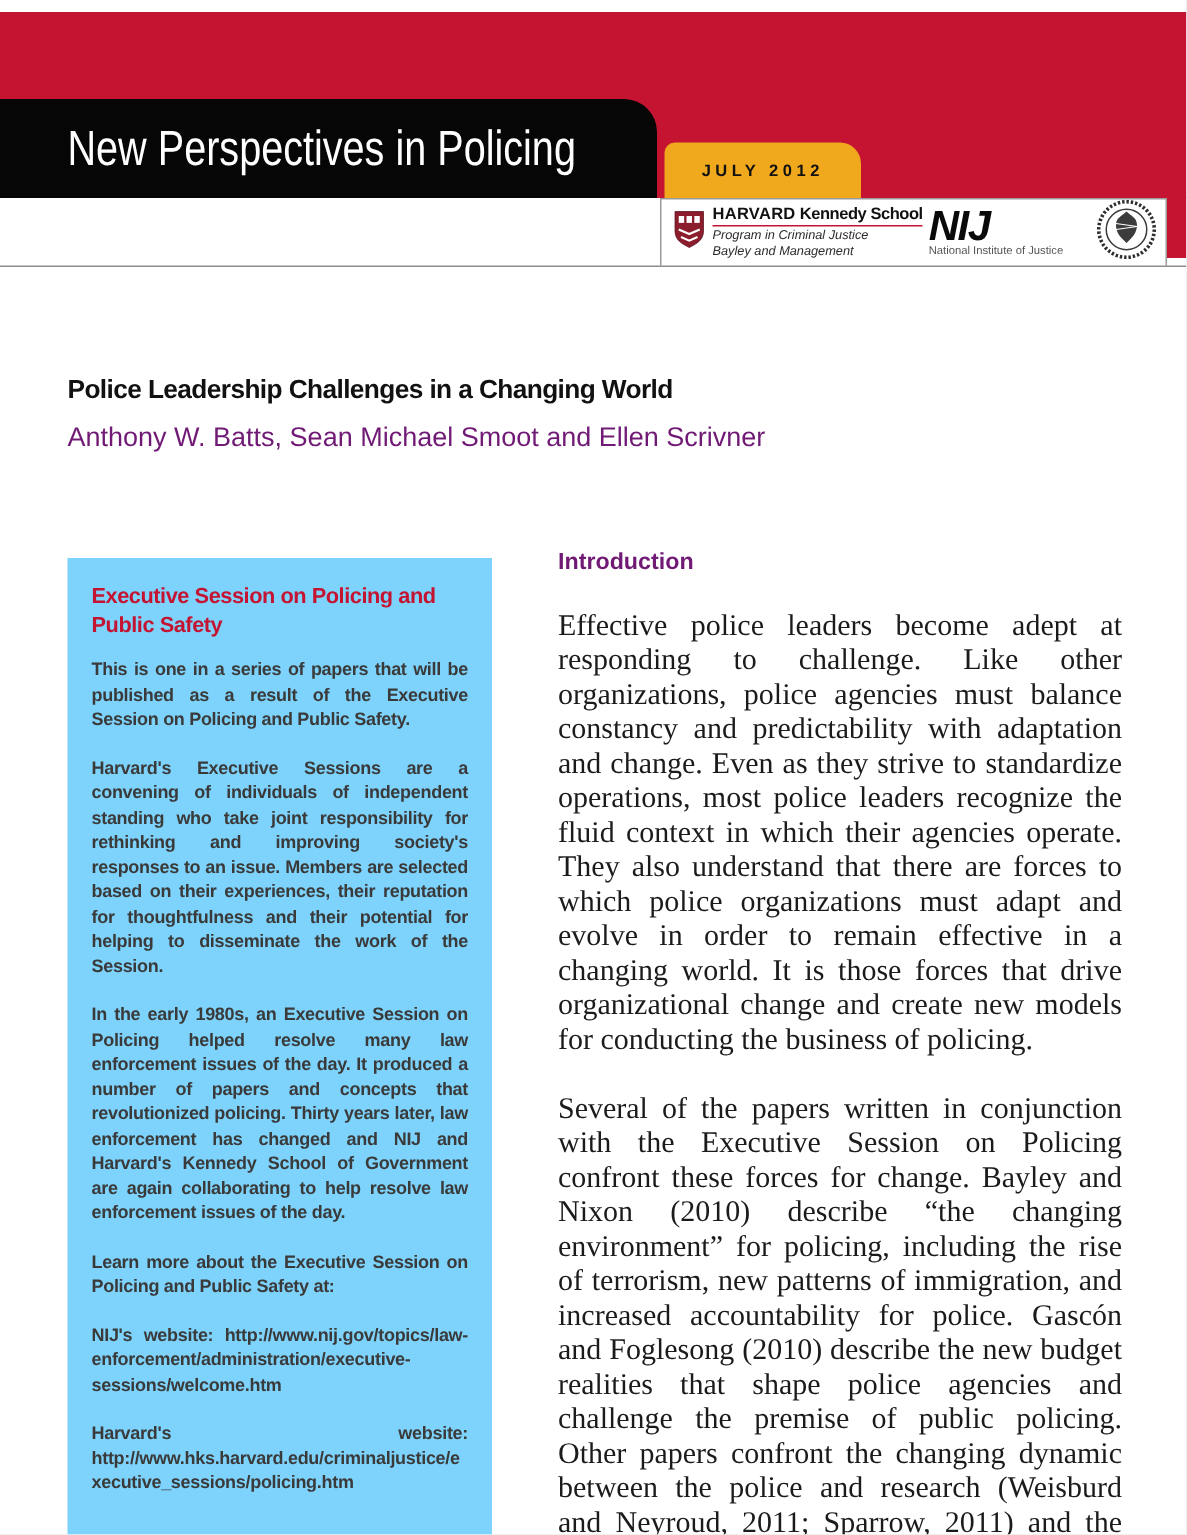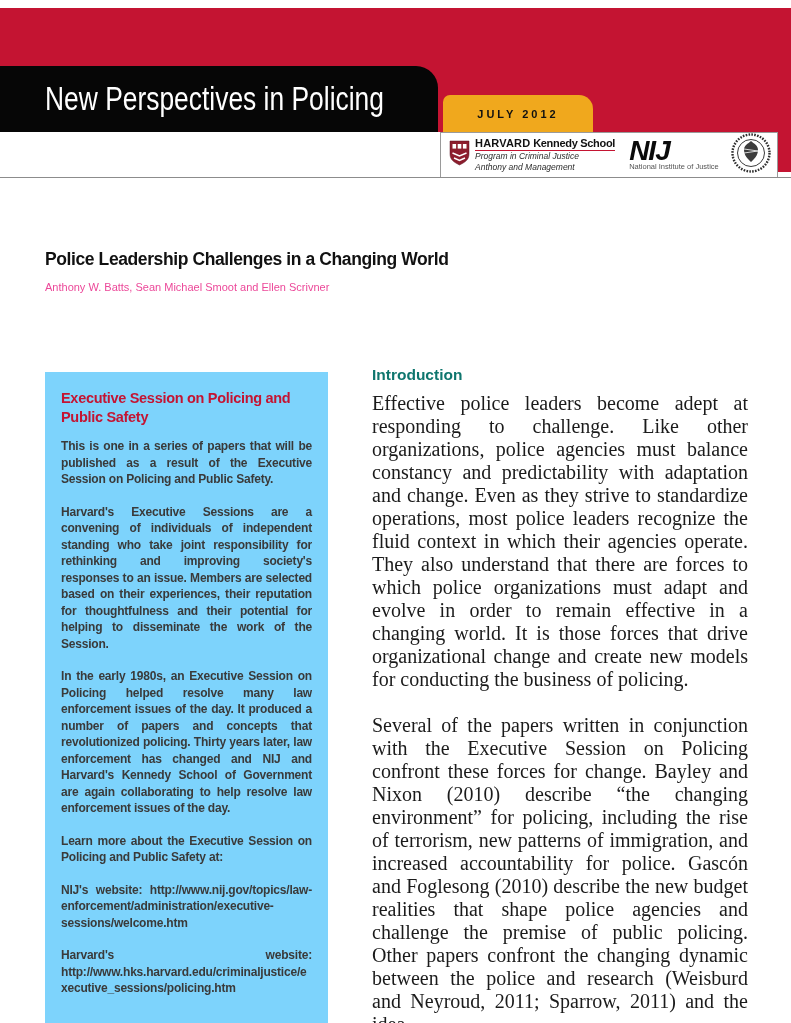--- a/index.html
+++ b/index.html
@@ -16,61 +16,61 @@
     position:absolute; left:0; top:66px; width:438px; height:66px;
     background:#060606; border-top-right-radius:22px;
     display:flex; align-items:center;
   }
   .masthead {
     color:#ffffff; font-size:33px; font-weight:400; white-space:nowrap;
     transform:scaleX(0.8); transform-origin:left center; margin-left:45px;
     letter-spacing:0px;
   }
   .yellow-tab {
-    position:absolute; left:443px; top:95px; width:150px; height:37px;
+    position:absolute; left:443px; top:95px; width:131px; height:37px;
     background:#f0a81d; border-radius:7px 14px 0 0;
     display:flex; align-items:center; justify-content:center;
   }
   .yellow-tab span { font-size:11px; font-weight:bold; letter-spacing:3px; color:#111; }
   .logo-strip {
     position:absolute; left:440px; top:132px; width:338px; height:45px;
     background:#ffffff; border:1px solid #9a9a9a; border-bottom:none;
-    display:flex; align-items:center; padding:3px 6px 3px 8px; gap:10px;
+    display:flex; align-items:center; padding:3px 6px 3px 8px; 
   }
   .divider-line { position:absolute; left:0; top:177px; width:791px; height:1px; background:#8c8c8c; }
   .harvard-group { display:flex; align-items:center; gap:5px; }
   .harvard-text { display:flex; flex-direction:column; }
   .hks-line1 { font-size:11px; font-weight:bold; color:#111; white-space:nowrap;
                border-bottom:1px solid #c41432; padding-bottom:1px; letter-spacing:-0.3px; }
   .hks-line1 .hv { letter-spacing:0.2px; }
   .hks-italic { font-size:8.5px; font-style:italic; color:#2c2c2c; white-space:nowrap; line-height:11px; }
   .nij-group { display:flex; flex-direction:column; margin-left:4px; }
   .nij-abbr { font-size:28px; font-style:italic; font-weight:900; color:#0a0a0a; line-height:22px; letter-spacing:-1px; }
   .nij-full { font-size:7.5px; color:#555; white-space:nowrap;text-align:center; }
   .seal { margin-left:auto; }
   
   .doc-title { position:absolute; left:45px; top:249px; font-size:17.5px; font-weight:bold; color:#111; letter-spacing:-0.4px; }
-  .authors   { position:absolute; left:45px; top:281px; font-size:11px; color:#ec4899; }
+  .authors   { position:absolute; left:45px; top:281px; font-size:18px; color:#701a75; }
   
   .sidebar-box {
     position:absolute; left:45px; top:372px; width:283px; height:704px;
     background:#7dd3fc; padding:17px 16px; overflow:hidden;
   }
   .sidebar-heading {
     color:#c41432; font-weight:bold; font-size:14.5px; line-height:19px;
     letter-spacing:-0.3px; margin-bottom:11px;
   }
   .sidebar-box p {
     font-size:12px; line-height:16.5px; color:#3a3a3a; text-align:justify;
     letter-spacing:-0.2px; margin-bottom:16px;font-weight:bold;
   }
   .sidebar-box p.url-par { overflow-wrap:anywhere; }
   
   .main-col { position:absolute; left:372px; top:366px; width:376px; }
-  .main-heading { color:#0f766e; font-weight:bold; font-size:15.5px; margin-bottom:8px; }
+  .main-heading { color:#701a75; font-weight:bold; font-size:15.5px; margin-bottom:22px; }
   .main-col p {
     font-family:"Liberation Serif", serif;
     font-size:20px; line-height:23px; color:#1b1b1b; text-align:justify;
     margin-bottom:23px;
   }
 </style>
 </head>
 <body>
 
 <div class="page">
@@ -94,21 +94,21 @@
           <rect x="3.5" y="4" width="3.6" height="4.6" fill="#ffffff"></rect>
           <rect x="8.7" y="4" width="3.6" height="4.6" fill="#ffffff"></rect>
           <rect x="13.9" y="4" width="3.6" height="4.6" fill="#ffffff"></rect>
           <path d="M3.5,13 L10.5,16 L17.5,13" stroke="#ffffff" stroke-width="1.4" fill="none"></path>
           <path d="M5,18 L10.5,20.4 L16,18" stroke="#ffffff" stroke-width="1.4" fill="none"></path>
         </svg>
       </span>
       <span class="harvard-text">
         <span class="hks-line1"><b class="hv">HARVARD</b><span> Kennedy School</span></span>
         <span class="hks-italic">Program in Criminal Justice</span>
-        <span class="hks-italic">Anthony and Management</span>
+        <span class="hks-italic">Bayley and Management</span>
       </span>
     </div>
     <div class="nij-group">
       <span class="nij-abbr">NIJ</span>
       <span class="nij-full">National Institute of Justice</span>
     </div>
     <span class="seal">
       <svg width="40" height="40" viewBox="0 0 40 40">
         <circle cx="20" cy="20" r="18.5" fill="#ffffff" stroke="#2e2e2e" stroke-width="2.4" stroke-dasharray="1.6 1.3"></circle>
         <circle cx="20" cy="20" r="13.5" fill="#ffffff" stroke="#3a3a3a" stroke-width="1"></circle>

